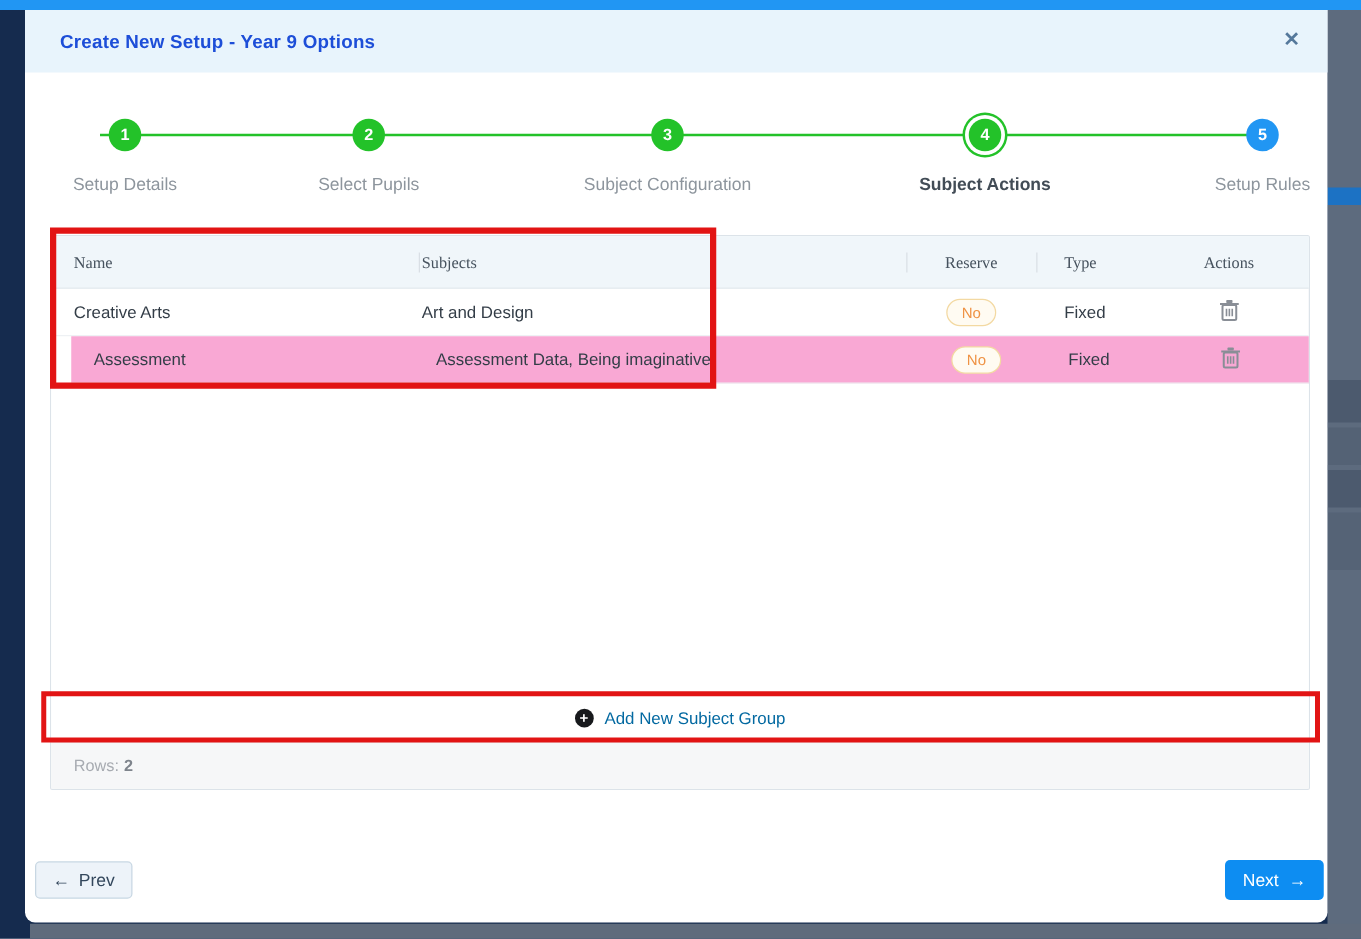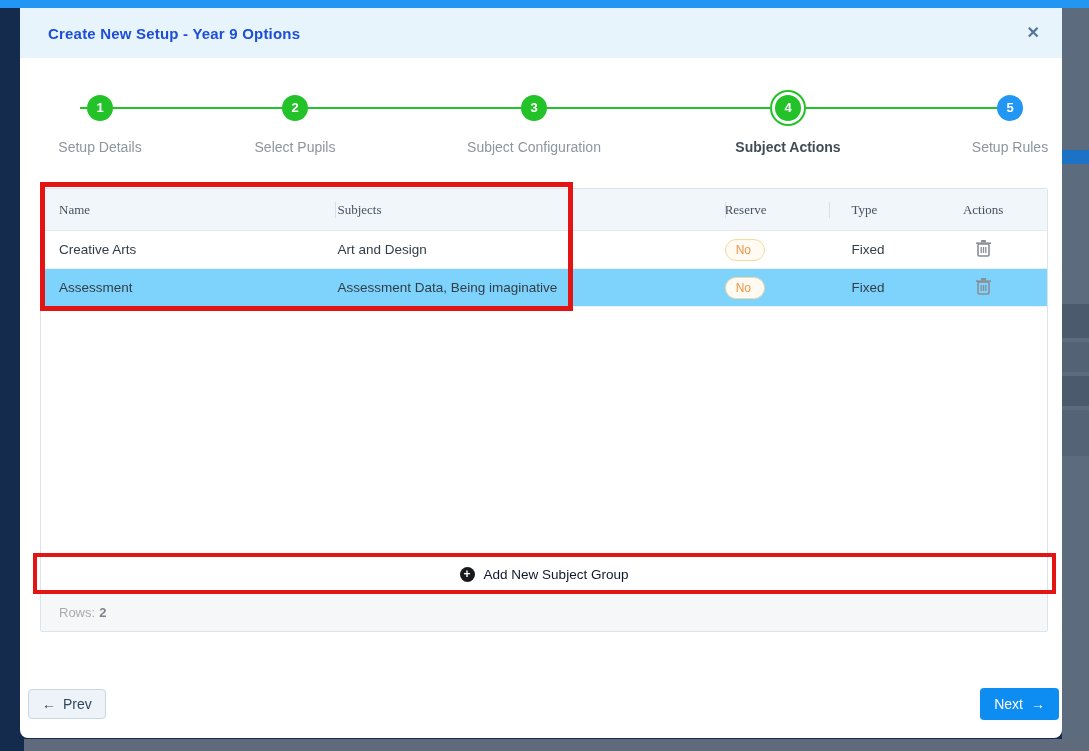--- a/index.html
+++ b/index.html
@@ -38,38 +38,38 @@
   .s1 { left:-30px; } .s2 { left:165px; } .s3 { left:404px; } .s4 { left:658px; } .s5 { left:880px; }
 
   
   .grid { position:absolute; left:20px; top:180px; width:1008px; height:444px;
           border:1px solid #dce3e9; border-radius:2px; background:#fff;
           display:flex; flex-direction:column; }
   .g-head { display:flex; align-items:center; height:42px; background:#f0f6fa;
             border-bottom:1px solid #e3e9ee; font-size:13px; color:#46525e; flex:0 0 auto;font-family:Liberation Serif, serif; }
   .g-row { display:flex; align-items:center; height:38px; font-size:13.5px; color:#333d47;
            border-bottom:1px solid #eef1f4; flex:0 0 auto; }
-  .g-row.alt { background:#7dd3fc; }
+  .g-row.alt { background:#f9a8d4;margin-left:16px; }
   .c-name { width:295px; padding-left:18px; }
   .c-subj { width:390px; padding-left:2px; position:relative; }
-  .c-res  { width:105px; text-align:left; position:relative; }
+  .c-res  { width:105px; text-align:center; position:relative; }
   .c-type { width:90px;  padding-left:22px; position:relative; }
   .c-act  { width:128px; text-align:center; }
   .g-head .c-subj::before, .g-head .c-res::before, .g-head .c-type::before {
     content:""; position:absolute; left:0; top:50%; transform:translateY(-50%);
     width:1px; height:16px; background:#d9dfe5; }
   .pill-no { display:inline-block; min-width:40px; padding:3px 10px; border-radius:12px;
              background:#fffbf2; border:1px solid #f3d9a2; color:#ef9345; font-size:12px; }
   .trash { display:inline-block; width:17px; height:19px; cursor:pointer; }
   .g-fill { flex:1 1 auto; background:#fff; }
   .g-add { flex:0 0 auto; height:38px; border-top:1px solid #e8ecef; display:flex;
            align-items:center; justify-content:center; gap:9px; cursor:pointer; background:#fff; }
   .plus-circ { width:15px; height:15px; border-radius:50%; background:#17191c; color:#fff;
                font-size:12px; font-weight:700; line-height:15px; text-align:center; }
-  .g-add .add-lbl { font-size:13.5px; color:#0f172a; }
+  .g-add .add-lbl { font-size:13.5px; color:#0369a1; }
   .g-foot { flex:0 0 auto; height:38px; background:#f6f7f8; border-top:1px solid #e4e7ea;
             display:flex; align-items:center; padding-left:18px; font-size:13px; color:#a7abb1; }
   .g-foot b { color:#7e848c; margin-left:4px; }
 
   
   .red-box { position:absolute; border:5px solid #e21414; pointer-events:none; }
   .red1 { left:20px; top:174px; width:533px; height:129px; }
   .red2 { left:13px; top:545px; width:1023px; height:41px; border-width:4px; }
 
   

